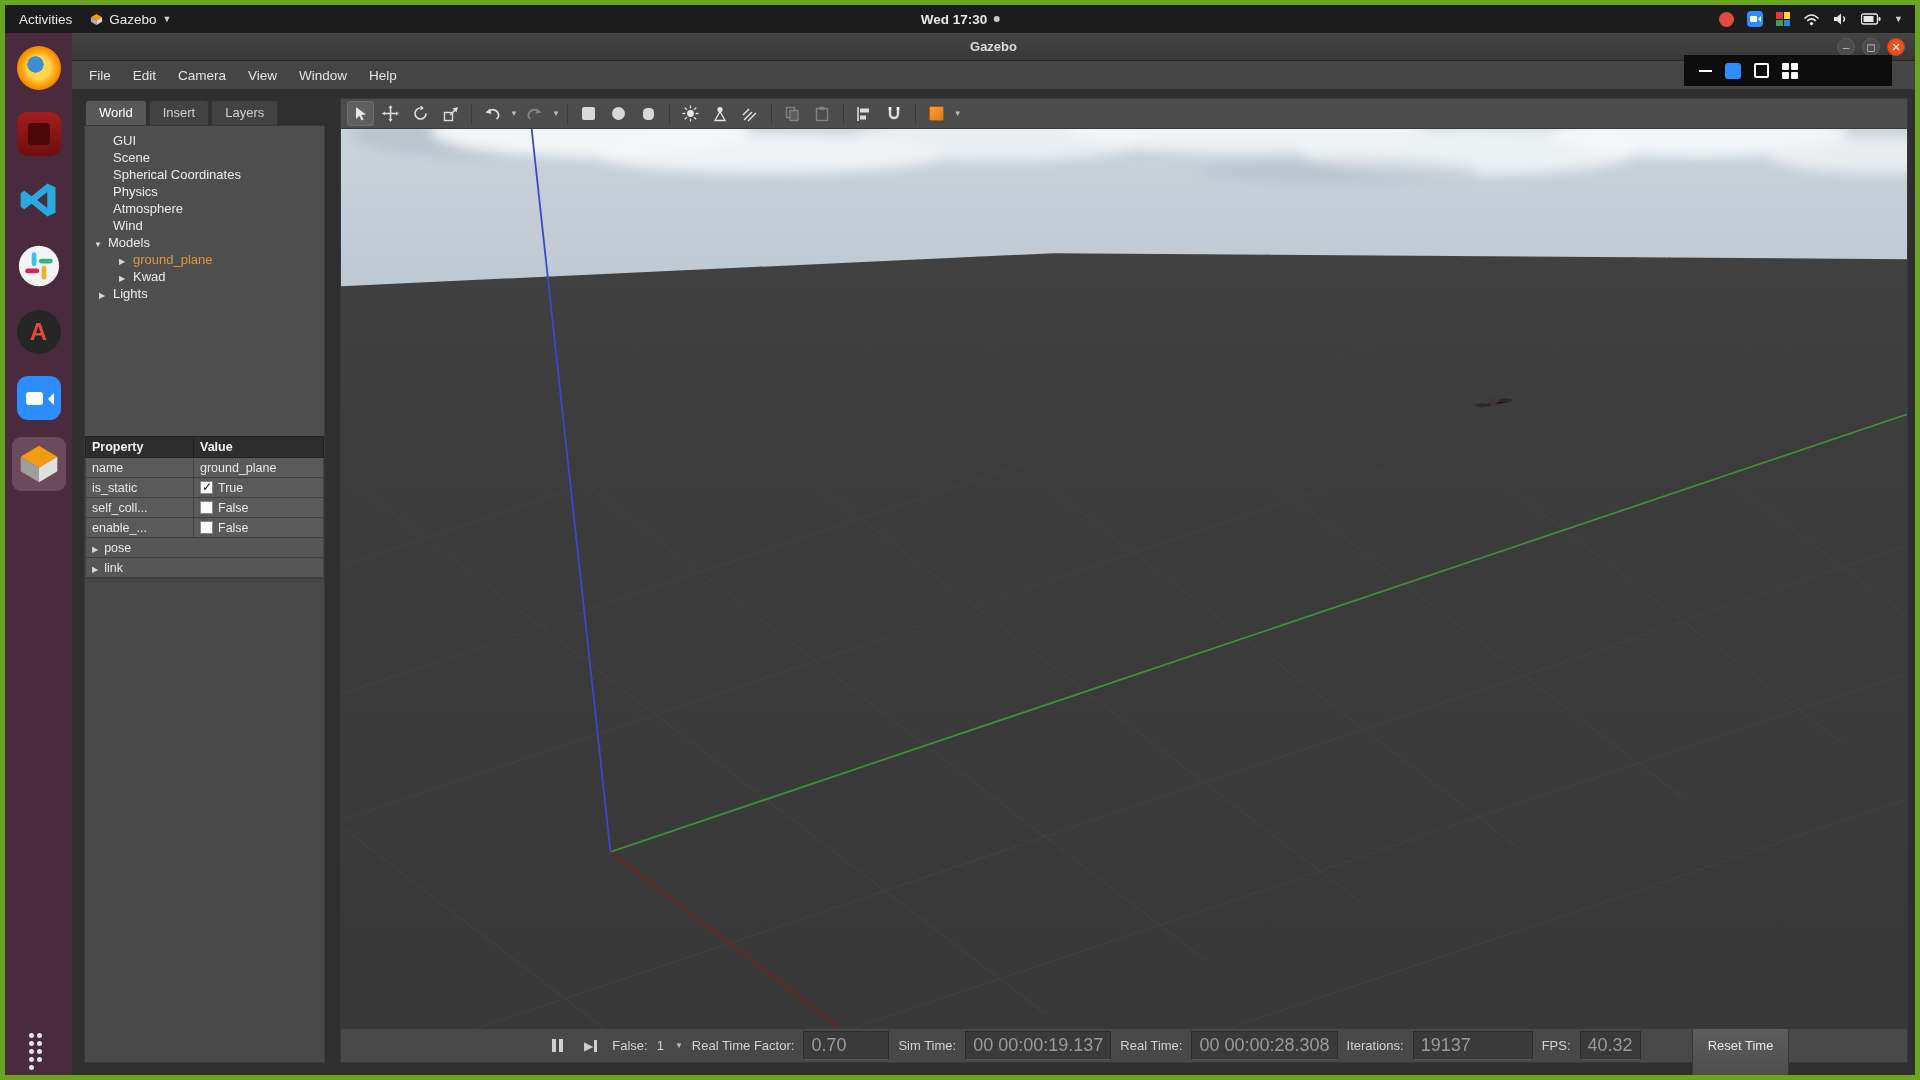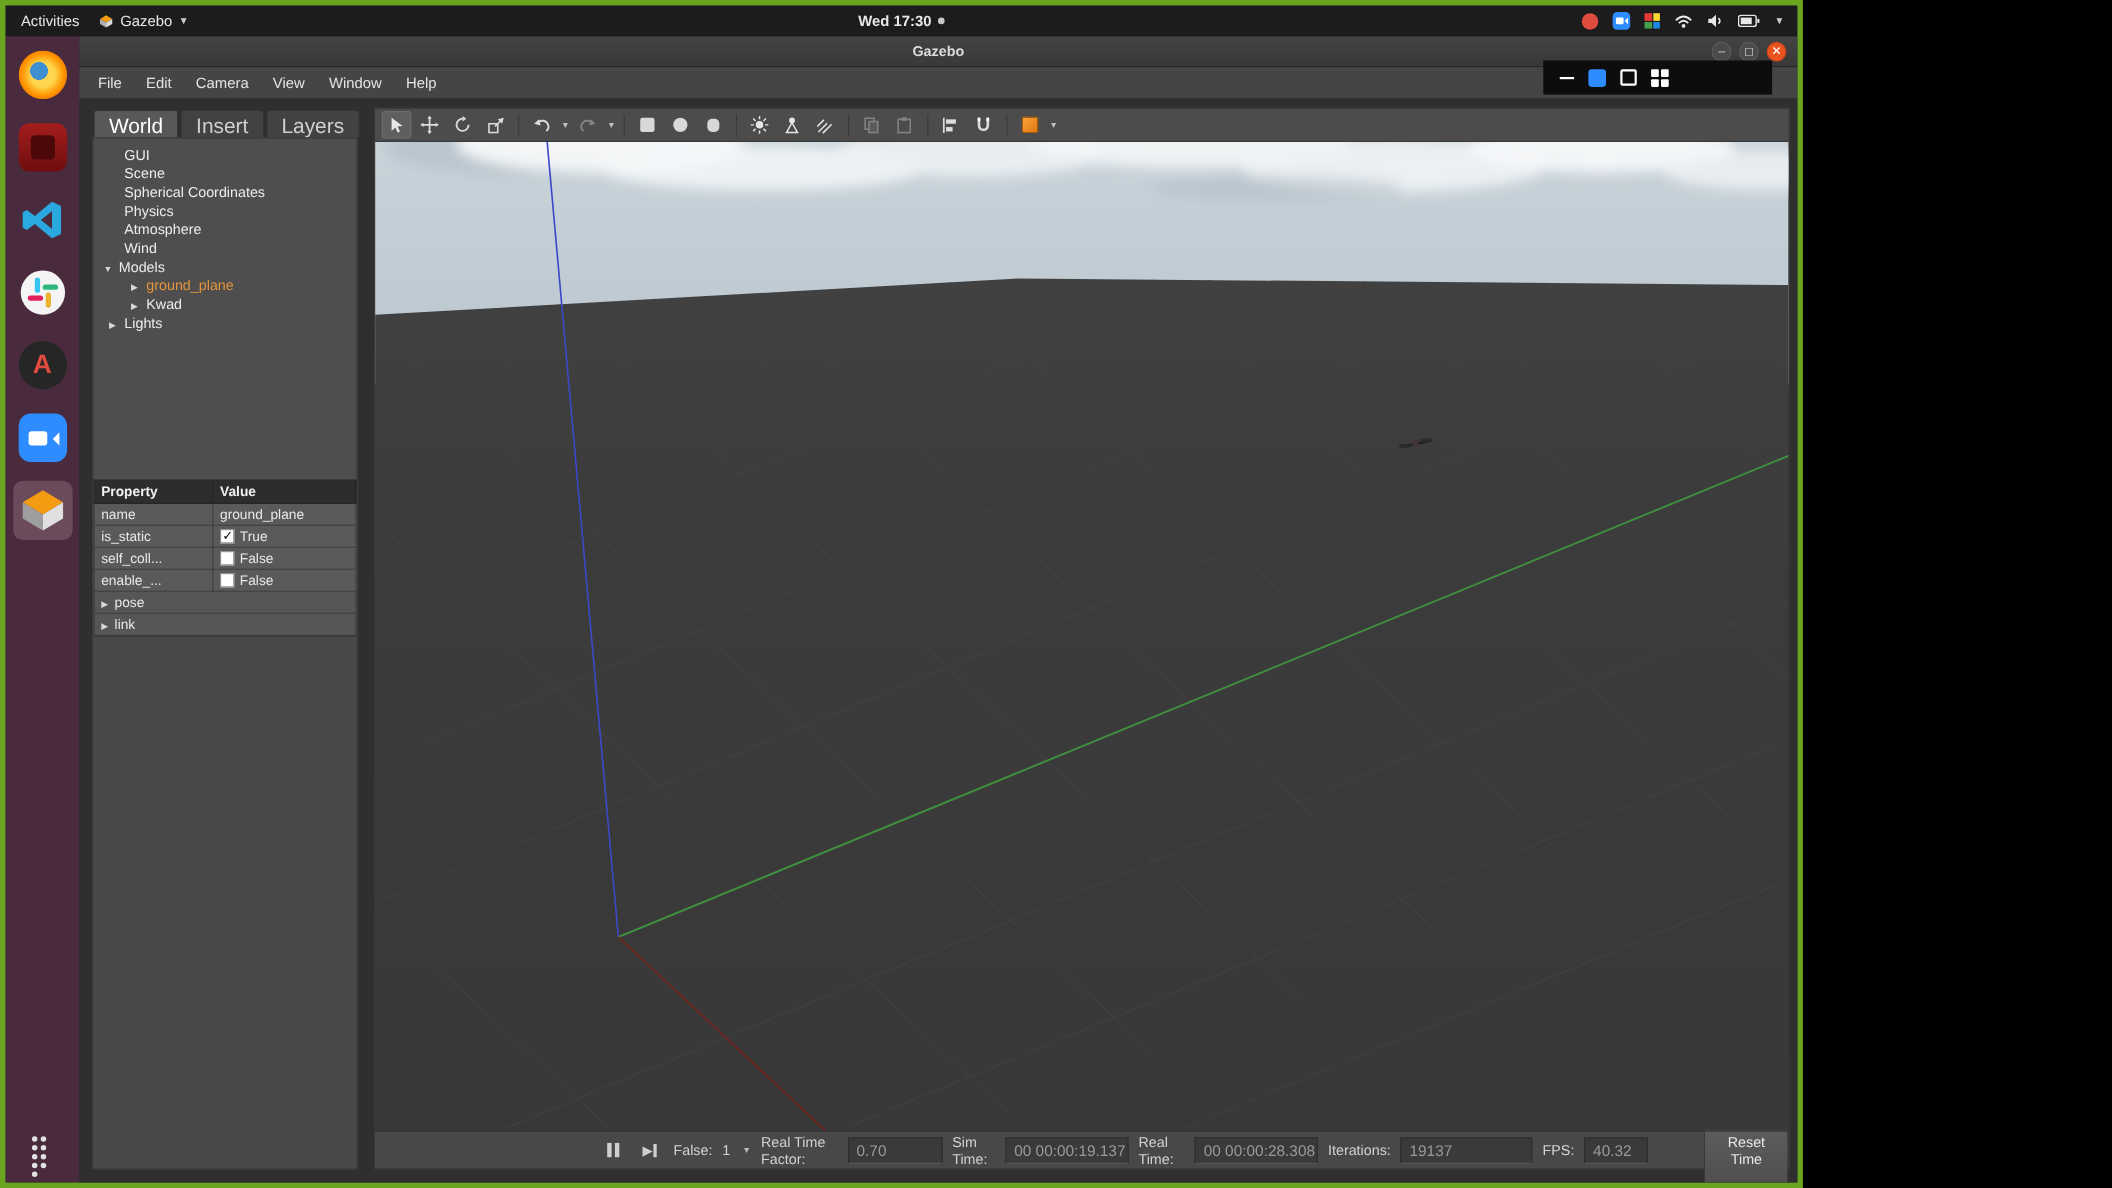--- a/index.html
+++ b/index.html
@@ -1,18 +1,18 @@
 <!DOCTYPE html>
 <html><head>
 <meta charset="utf-8">
 <style>
   * { margin:0; padding:0; box-sizing:border-box; }
   html,body { width:1920px; height:1080px; overflow:hidden; background:#000;
               font-family:"Liberation Sans", sans-serif; }
-  .screen { position:relative; width:1639px; height:1080px; background:#6aa520; }
+  .screen { position:relative; width:1920px; height:1080px; background:#6aa520; }
   .desktop { position:absolute; inset:5px; background:#2f2f2f; overflow:hidden; }
 
   
   .topbar { position:absolute; left:0; top:0; right:0; height:28px; background:#1c1c1c;
             display:flex; align-items:center; color:#e8e8e8; font-size:13.5px; z-index:30; }
   .topbar .left { display:flex; align-items:center; gap:18px; padding-left:14px; }
   .appmenu { display:flex; align-items:center; gap:6px; cursor:default; }
   .gz-mini { width:13px; height:13px; }
   .caret { font-size:9px; color:#cfcfcf; }
   .topbar .clock { position:absolute; left:50%; transform:translateX(-50%);
@@ -66,21 +66,21 @@
   .wbtn.close { background:#e95420; border-color:#c7431a; color:#fff; }
   .menubar { height:29px; background:#454545; display:flex; align-items:center; padding-left:6px;
              flex:0 0 29px; border-bottom:1px solid #333; }
   .menuitem { color:#e4e4e4; font-size:13.5px; padding:4px 11px; cursor:pointer; }
 
   .wincontent { flex:1; display:flex; padding:8px 7px 12px 12px; gap:15px; background:#2f2f2f; min-height:0; }
 
   
   .leftcol { width:241px; flex:0 0 241px; display:flex; flex-direction:column; }
   .tabs { display:flex; gap:2px; padding:2px 1px 0; height:27px; flex:0 0 27px; }
-  .tab { padding:4px 13px 3px; font-size:19px; color:#cfcfcf; background:#424242;
+  .tab { padding:4px 13px 3px; font-size:13px; color:#cfcfcf; background:#424242;
          border:1px solid #333; border-bottom:none; border-radius:3px 3px 0 0; cursor:pointer; }
   .tab.active { background:#585858; color:#fff; }
   .panel { flex:1; background:#4e4e4e; border:1px solid #3a3a3a; display:flex; flex-direction:column;
            min-height:0; }
   .tree { padding-top:6px; font-size:13px; color:#ececec; }
   .trow { height:17px; line-height:17px; padding-left:28px; cursor:pointer; white-space:nowrap; }
   .trow .arr { display:inline-block; width:14px; font-size:8px; color:#d8d8d8; }
   .trow.models { padding-left:9px; }
   .trow.child { padding-left:34px; }
   .trow.lights { padding-left:14px; }
@@ -110,21 +110,21 @@
   .tcaret { font-size:8px; color:#bdbdbd; margin-left:1px; cursor:pointer; }
   .orangecube { width:15px; height:15px; background:linear-gradient(135deg,#f7a238,#e07812);
                 border:1px solid #a85a0a; border-radius:2px; }
 
   .viewport { flex:1; position:relative; min-height:0; border:1px solid #3a3a3a; border-top:none; }
   .viewport svg { position:absolute; inset:0; width:100%; height:100%; display:block; }
 
   .statusbar { height:34px; flex:0 0 34px; background:#484848; border:1px solid #3a3a3a; border-top:none;
                display:flex; align-items:center; gap:9px; padding-left:205px; font-size:13px; color:#d2d2d2; }
   .sb-field { background:#3a3a3a; border:1px solid #2d2d2d; border-bottom-color:#5a5a5a;
-              color:#9a9a9a; padding:3px 7px; font-size:14px; white-space:nowrap; }
+              color:#9a9a9a; padding:3px 7px; font-size:18px; white-space:nowrap; }
   .pausebtn { display:flex; gap:3px; padding:4px 6px; cursor:pointer; }
   .pausebtn i { width:4px; height:13px; background:#cfcfcf; display:block; }
   .stepbtn { display:flex; align-items:center; padding:2px 6px; cursor:pointer; color:#cfcfcf; }
   .stepbtn .tri { font-size:12px; }
   .stepbtn .bar { width:3px; height:12px; background:#cfcfcf; margin-left:1px; }
   .spincaret { font-size:8px; color:#bdbdbd; margin-left:2px; }
   .resetbtn { margin-left:42px; padding:23px 15px; background:linear-gradient(#616161,#4d4d4d);
               border:1px solid #383838; border-radius:3px; color:#e8e8e8; font-size:13px; cursor:pointer; }
 
   

